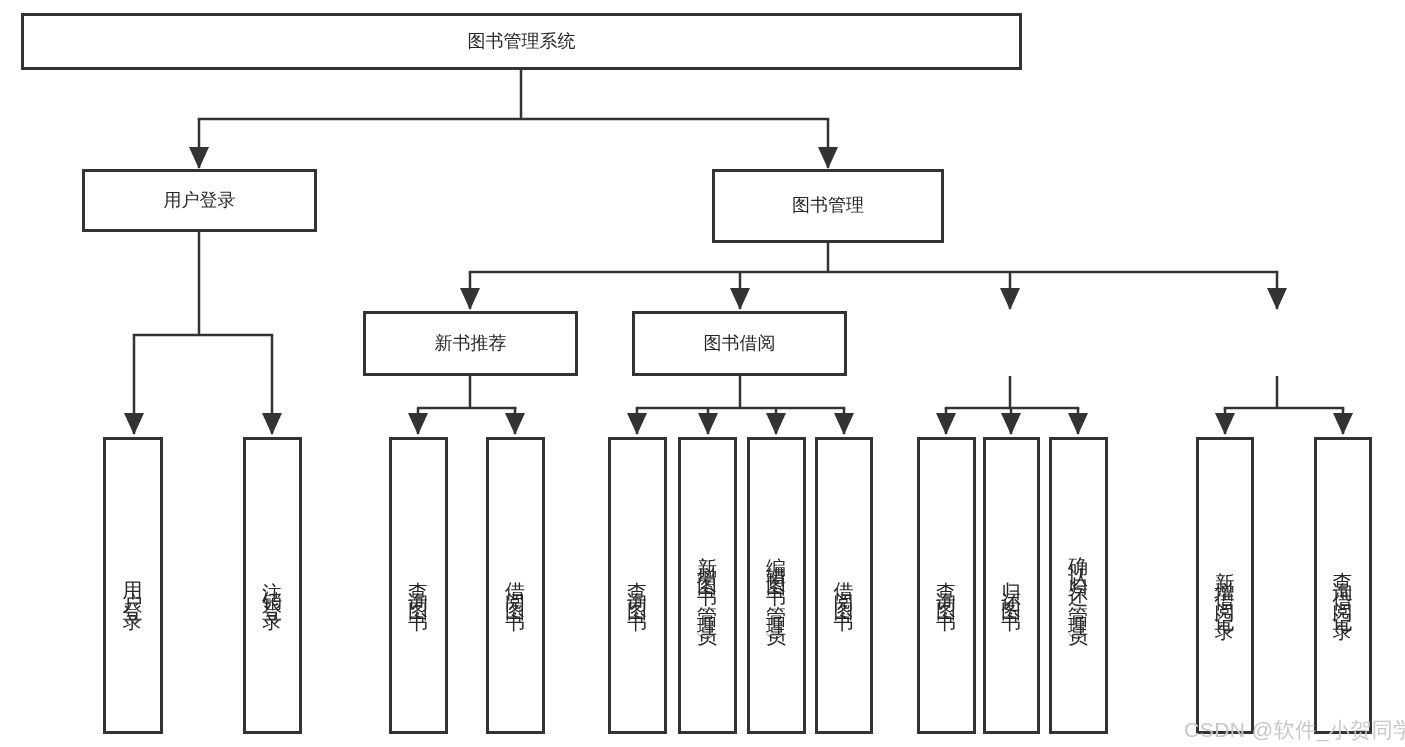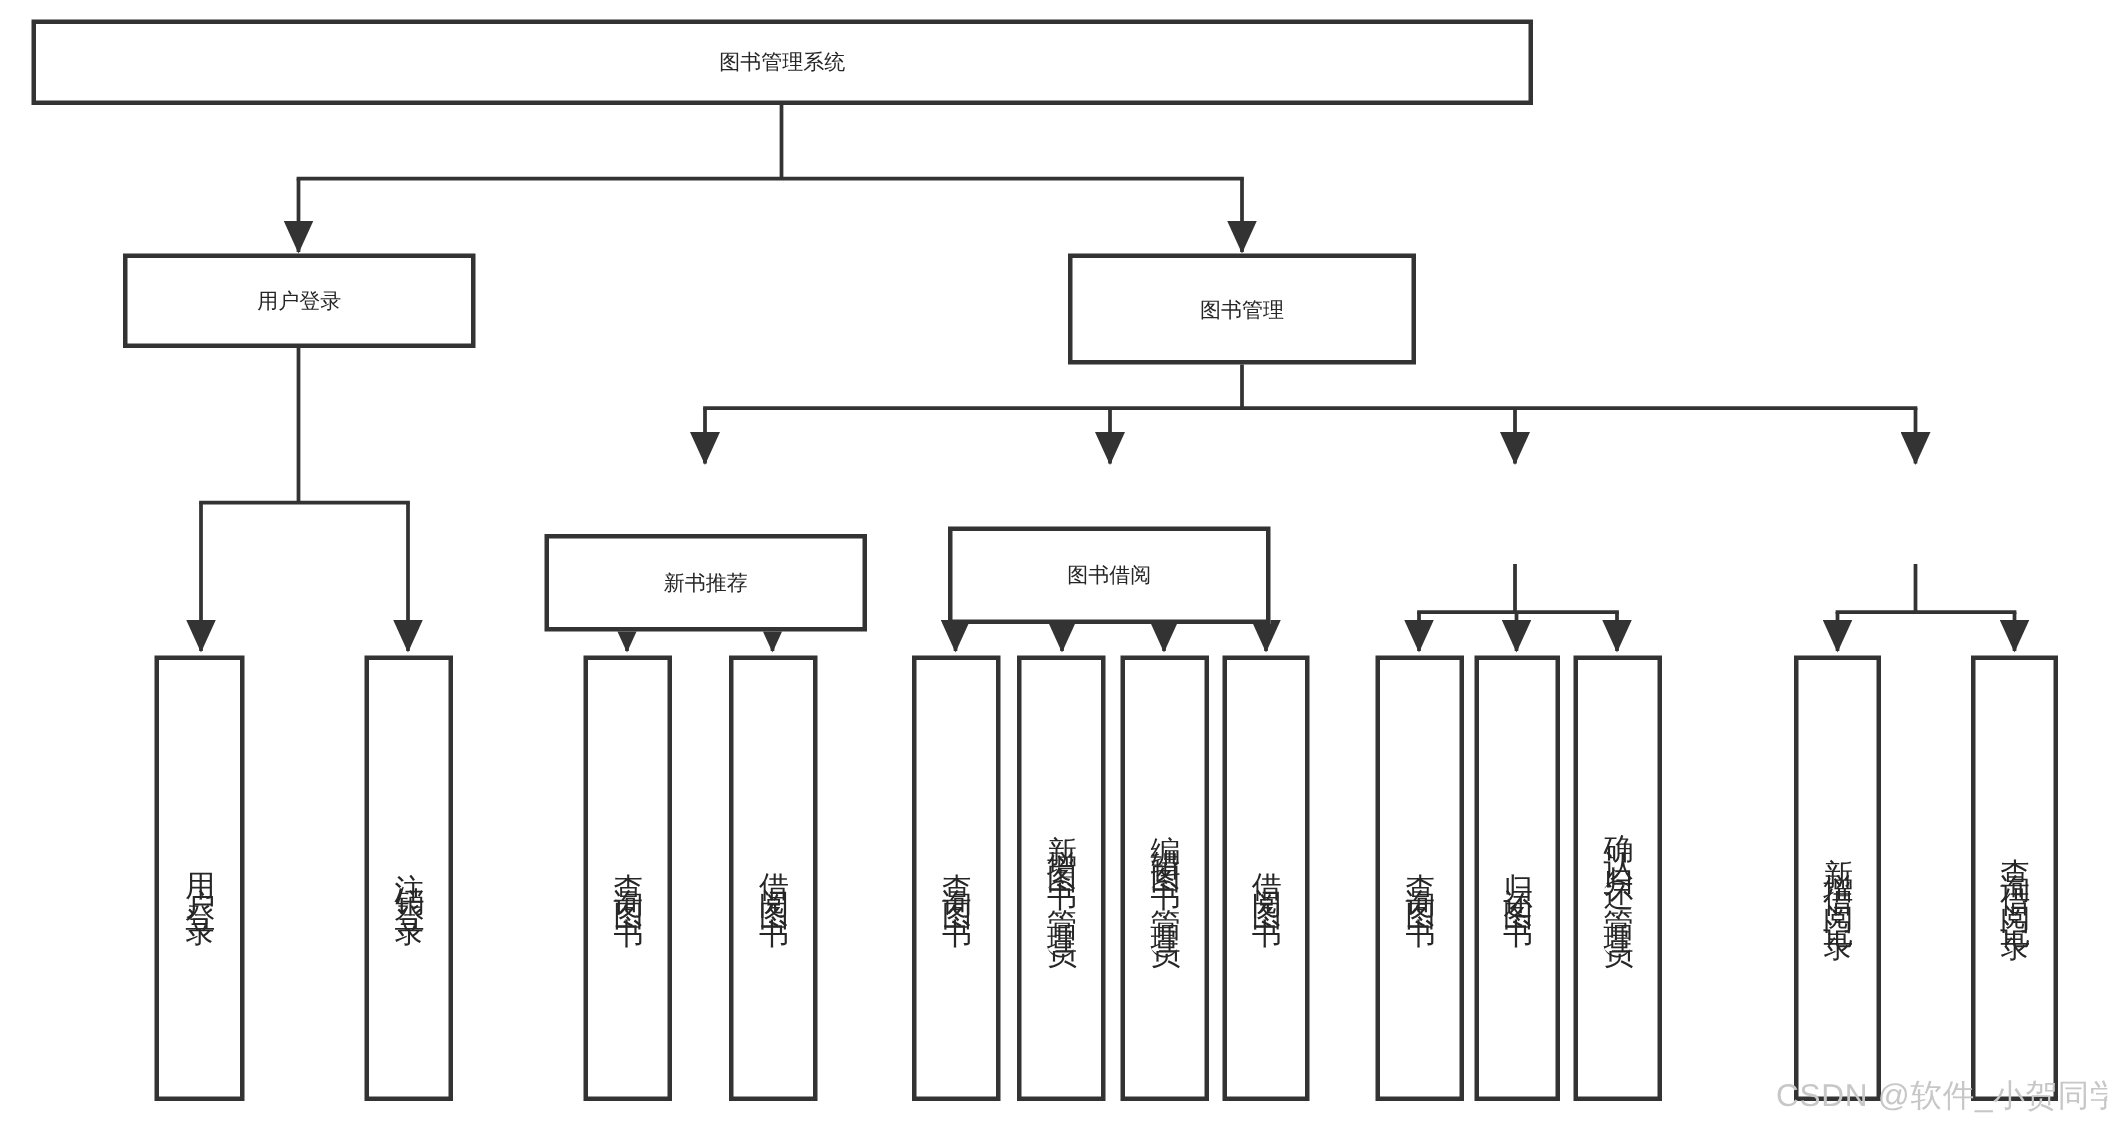--- a/index.html
+++ b/index.html
@@ -19,21 +19,21 @@
   }
   .node {
     position: absolute;
     box-sizing: border-box;
     border: 3px solid #333333;
     background: #ffffff;
     display: flex;
     align-items: center;
     justify-content: center;
     color: #262626;
-    font-size: 14px;
+    font-size: 18px;
     line-height: 1.2;
     z-index: 2;
     white-space: nowrap;
   }
   .leaf {
     top: 437px;
     height: 297px;
     writing-mode: vertical-rl;
     text-orientation: mixed;
     letter-spacing: 10px;
@@ -118,22 +118,22 @@
         <line x1="1343" y1="408" x2="1343" y2="434" marker-end="url(#arrow)"></line>
       </g>
     </g>
   </svg>
 
   <div class="node" style="left:21px; top:13px; width:1001px; height:57px;">图书管理系统</div>
 
   <div class="node" style="left:82px; top:169px; width:235px; height:63px;">用户登录</div>
   <div class="node" style="left:712px; top:169px; width:232px; height:74px;">图书管理</div>
 
-  <div class="node" style="left:363px; top:311px; width:215px; height:65px;margin-top:45px;">新书推荐</div>
-  <div class="node" style="left:632px; top:311px; width:215px; height:65px;margin-top:40px;">图书借阅</div>
+  <div class="node" style="left:363px; top:311px; width:215px; height:65px;">新书推荐</div>
+  <div class="node" style="left:632px; top:311px; width:215px; height:65px;">图书借阅</div>
 
   <div class="node leaf" style="left:103px; width:60px;">用户登录</div>
   <div class="node leaf" style="left:243px; width:59px;">注销登录</div>
 
   <div class="node leaf" style="left:389px; width:59px;">查询图书</div>
   <div class="node leaf" style="left:486px; width:59px;">借阅图书</div>
 
   <div class="node leaf" style="left:608px; width:59px;">查询图书</div>
   <div class="node leaf" style="left:678px; width:59px;">新增图书（管理员）</div>
   <div class="node leaf" style="left:747px; width:59px;">编辑图书（管理员）</div>

